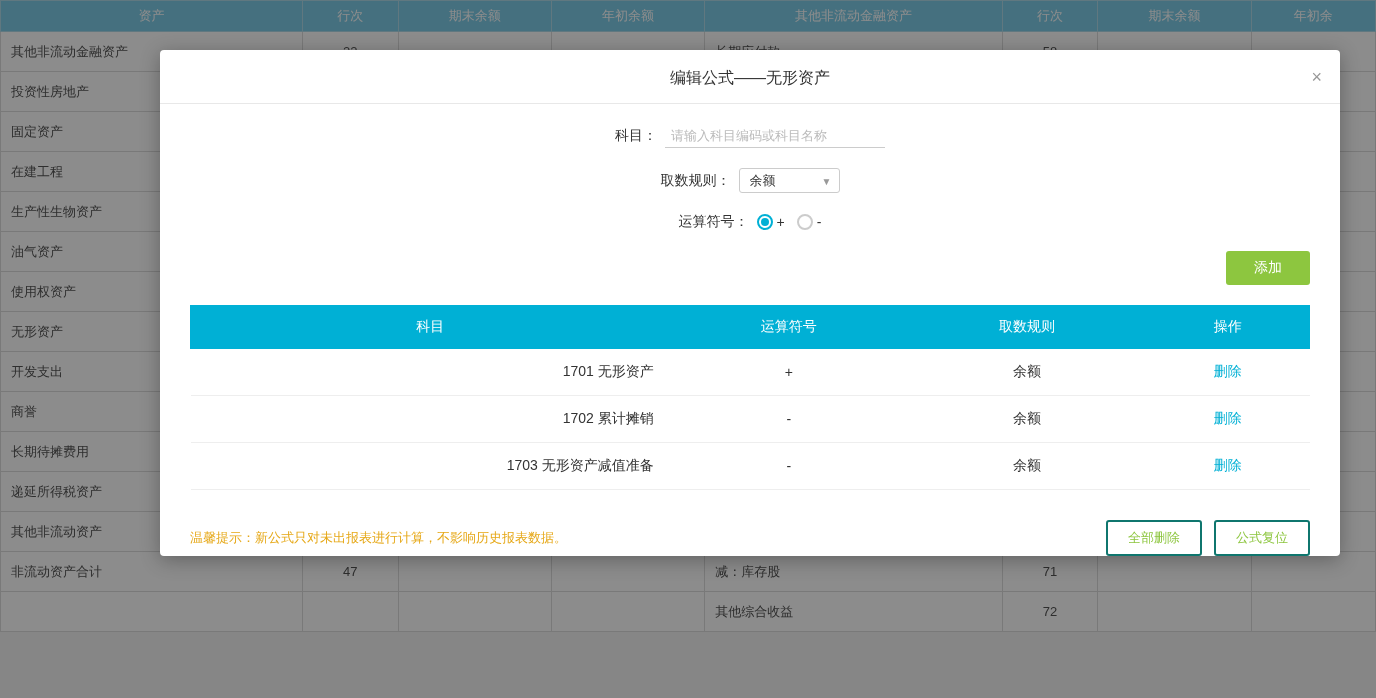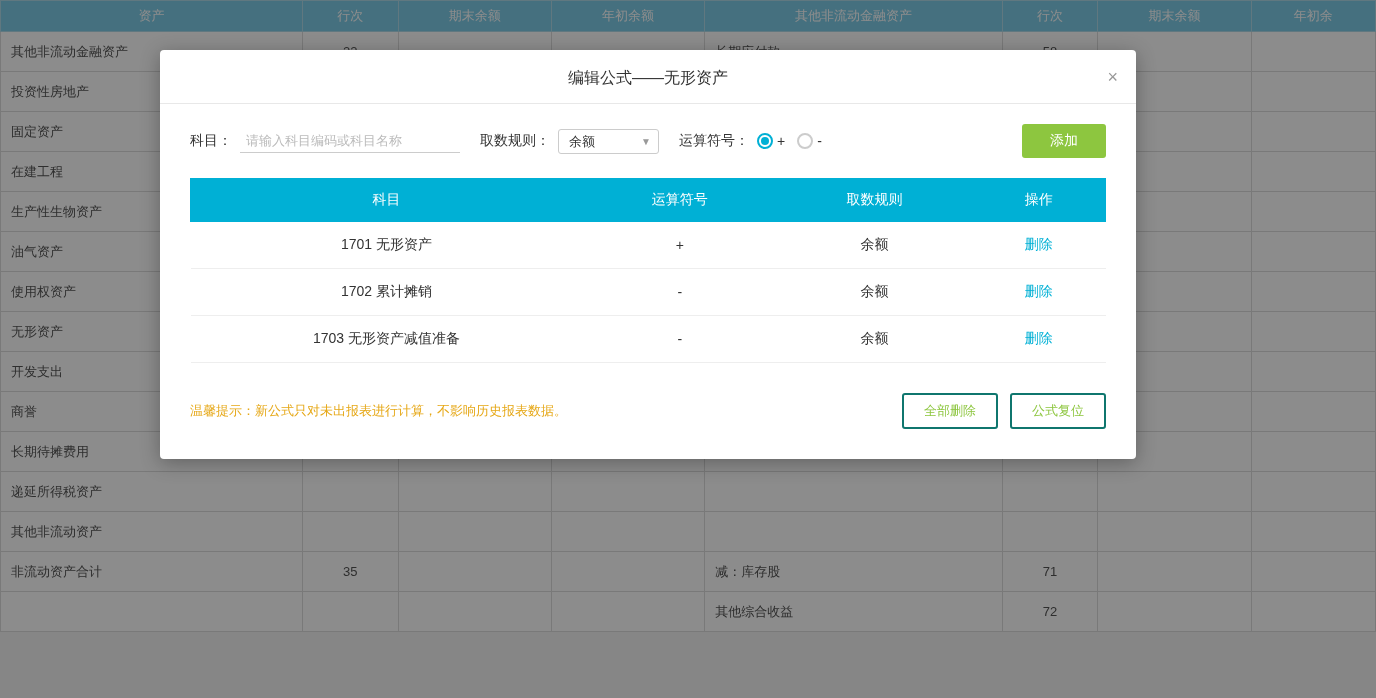--- a/index.html
+++ b/index.html
@@ -59,26 +59,25 @@
       width: 100%; height: 100%;
       background: rgba(0,0,0,0.45);
       z-index: 10;
     }
 
     
     .modal {
       position: absolute;
       top: 50px;
       left: 160px;
-      width: 976px;
+      width: 1180px;
       background: #fff;
       border-radius: 4px;
       box-shadow: 0 4px 20px rgba(0,0,0,0.3);
       z-index: 20;
-      padding-bottom: 30px;
     }
 
     .modal-header {
       display: flex;
       align-items: center;
       justify-content: center;
       position: relative;
       padding: 18px 24px 14px;
       border-bottom: 1px solid #e8e8e8;
     }
@@ -101,20 +100,21 @@
       border: none;
       line-height: 1;
     }
 
     
     .form-row {
       display: flex;
       align-items: center;
       padding: 20px 30px;
       gap: 20px;
+      flex-direction: column;
     }
 
     .form-group {
       display: flex;
       align-items: center;
       gap: 8px;
     }
 
     .form-label {
       color: #333;
@@ -246,21 +246,21 @@
     }
 
     .data-table tbody td {
       padding: 14px 16px;
       text-align: center;
       color: #333;
       border-bottom: 1px solid #eee;
     }
 
     .data-table tbody td.subject-col {
-      text-align: center;
+      text-align: right;
     }
 
     .delete-link {
       color: #00b0d5;
       cursor: pointer;
       text-decoration: none;
     }
 
     
     .modal-footer {
@@ -434,21 +434,21 @@
       <td></td>
       <td></td>
       <td></td>
       <td class="left-label"></td>
       <td></td>
       <td></td>
       <td></td>
     </tr>
         <tr>
       <td class="left-label">非流动资产合计</td>
-      <td>35</td>
+      <td>47</td>
       <td></td>
       <td></td>
       <td class="left-label">减：库存股</td>
       <td>71</td>
       <td></td>
       <td></td>
     </tr>
         <tr>
       <td class="left-label"></td>
       <td></td>

